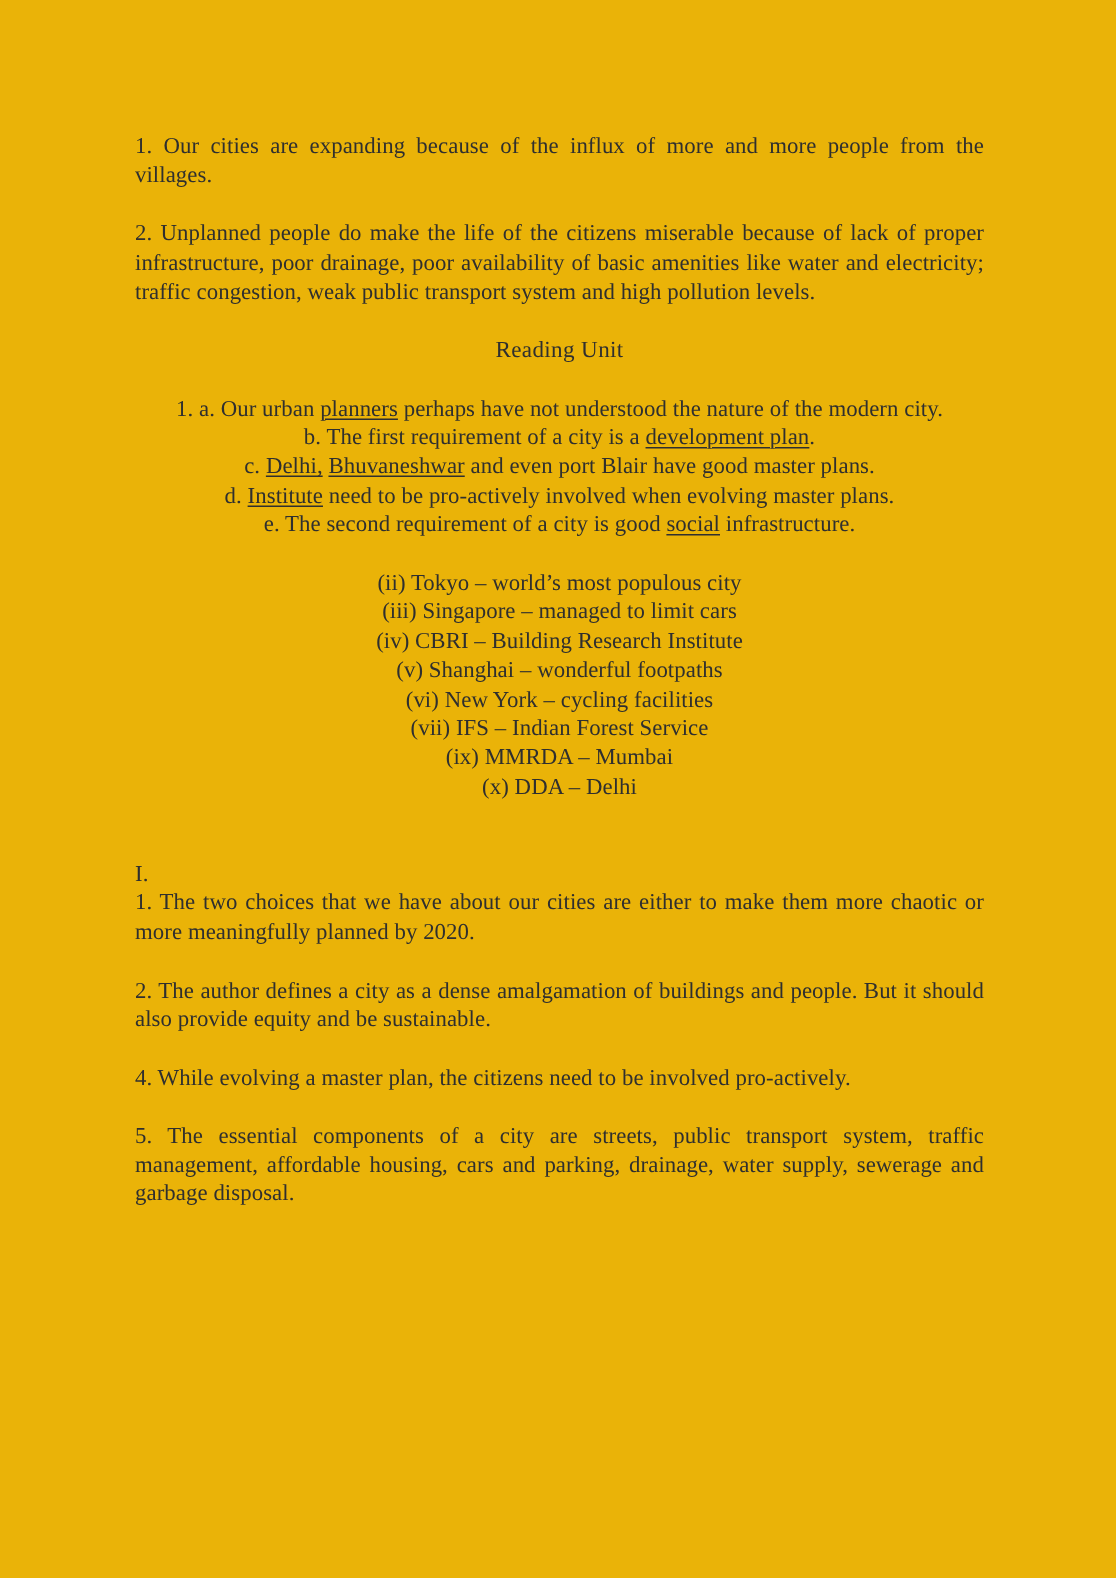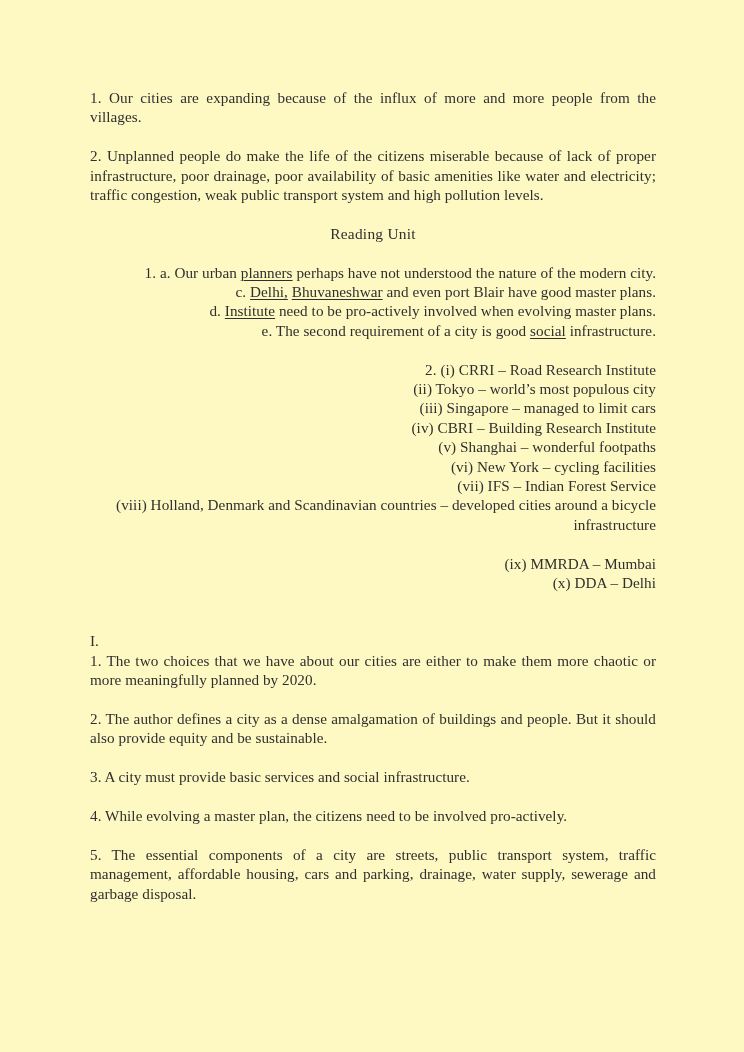--- a/index.html
+++ b/index.html
@@ -6,21 +6,21 @@
   html, body {
     margin: 0;
     padding: 0;
     background: #ffffff;
   }
   .page {
     position: relative;
     width: 744px;
     height: 1052px;
     margin: 0 auto;
-    background: #fef9c3;
+    background: #eab308;
     overflow: hidden;
     font-family: "Liberation Serif", "DejaVu Serif", serif;
     color: #2b2b2b;
     box-sizing: border-box;
   }
   .content {
     position: absolute;
     left: 90px;
     top: 88px;
     width: 566px;
@@ -62,58 +62,56 @@
     content: "";
     display: inline-block;
     width: 100%;
   }
   u.ul {
     text-decoration: underline;
     text-underline-offset: 1.5px;
     text-decoration-thickness: 0.8px;
   }
   .spacer-sm { height: 19.4px; }
-  .roman-list .line { text-align: right; }
+  .roman-list .line { text-align: center; }
 </style>
 </head>
 <body>
 
 <div class="page">
   <div class="content">
 
     <p class="para">1. Our cities are expanding because of the influx of more and more people from the villages.</p>
     <p class="para">2. Unplanned people do make the life of the citizens miserable because of lack of proper infrastructure, poor drainage, poor availability of basic amenities like water and electricity; traffic congestion, weak public transport system and high pollution levels.</p>
 
     <p class="heading">Reading Unit</p>
 
     <div class="block roman-list">
       <div class="line"><span>1. a. Our urban </span><u class="ul">planners</u><span> perhaps have not understood the nature of the modern city.</span></div>
+      <div class="line"><span>b. The first requirement of a city is a </span><u class="ul">development plan</u><span>.</span></div>
       <div class="line"><span>c. </span><u class="ul">Delhi,</u><span> </span><u class="ul">Bhuvaneshwar</u><span> and even port Blair have good master plans.</span></div>
       <div class="line"><span>d. </span><u class="ul">Institute</u><span> need to be pro-actively involved when evolving master plans.</span></div>
       <div class="line"><span>e. The second requirement of a city is good </span><u class="ul">social</u><span> infrastructure.</span></div>
     </div>
 
     <div class="block roman-list">
-      <div class="line">2. (i) CRRI – Road Research Institute</div>
       <div class="line">(ii) Tokyo – world’s most populous city</div>
       <div class="line">(iii) Singapore – managed to limit cars</div>
       <div class="line">(iv) CBRI – Building Research Institute</div>
       <div class="line">(v) Shanghai – wonderful footpaths</div>
       <div class="line">(vi) New York – cycling facilities</div>
       <div class="line">(vii) IFS – Indian Forest Service</div>
-      <div class="line justified">(viii) Holland, Denmark and Scandinavian countries – developed cities around a bicycle infrastructure</div>
       <div class="line">(ix) MMRDA – Mumbai</div>
       <div class="line">(x) DDA – Delhi</div>
     </div>
 
     <div class="spacer-sm"></div>
 
     <div>
       <div class="line">I.</div>
     </div>
     <p class="para">1. The two choices that we have about our cities are either to make them more chaotic or more meaningfully planned by 2020.</p>
     <p class="para">2. The author defines a city as a dense amalgamation of buildings and people. But it should also provide equity and be sustainable.</p>
-    <p class="para">3. A city must provide basic services and social infrastructure.</p>
     <p class="para">4. While evolving a master plan, the citizens need to be involved pro-actively.</p>
     <p class="para last-short">5. The essential components of a city are streets, public transport system, traffic management, affordable housing, cars and parking, drainage, water supply, sewerage and garbage disposal.</p>
 
   </div>
 </div>
 
 </body></html>

